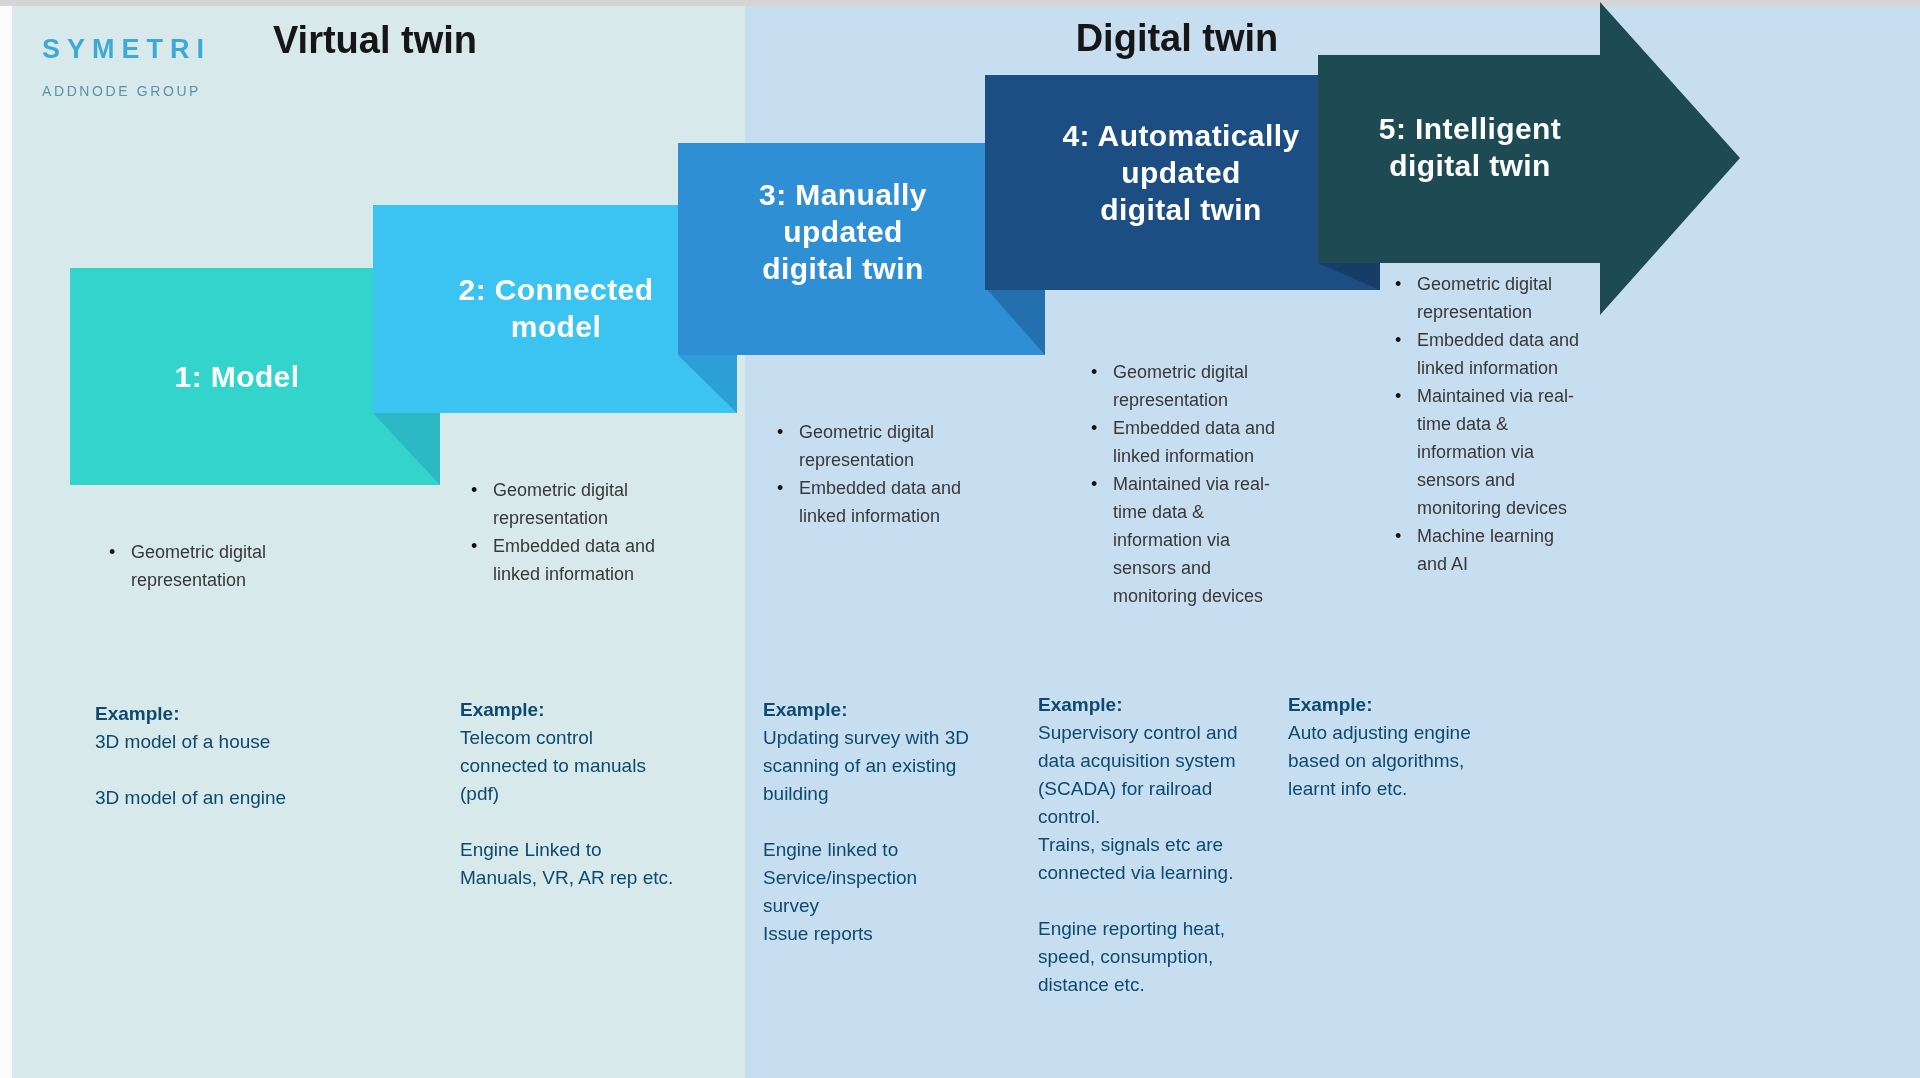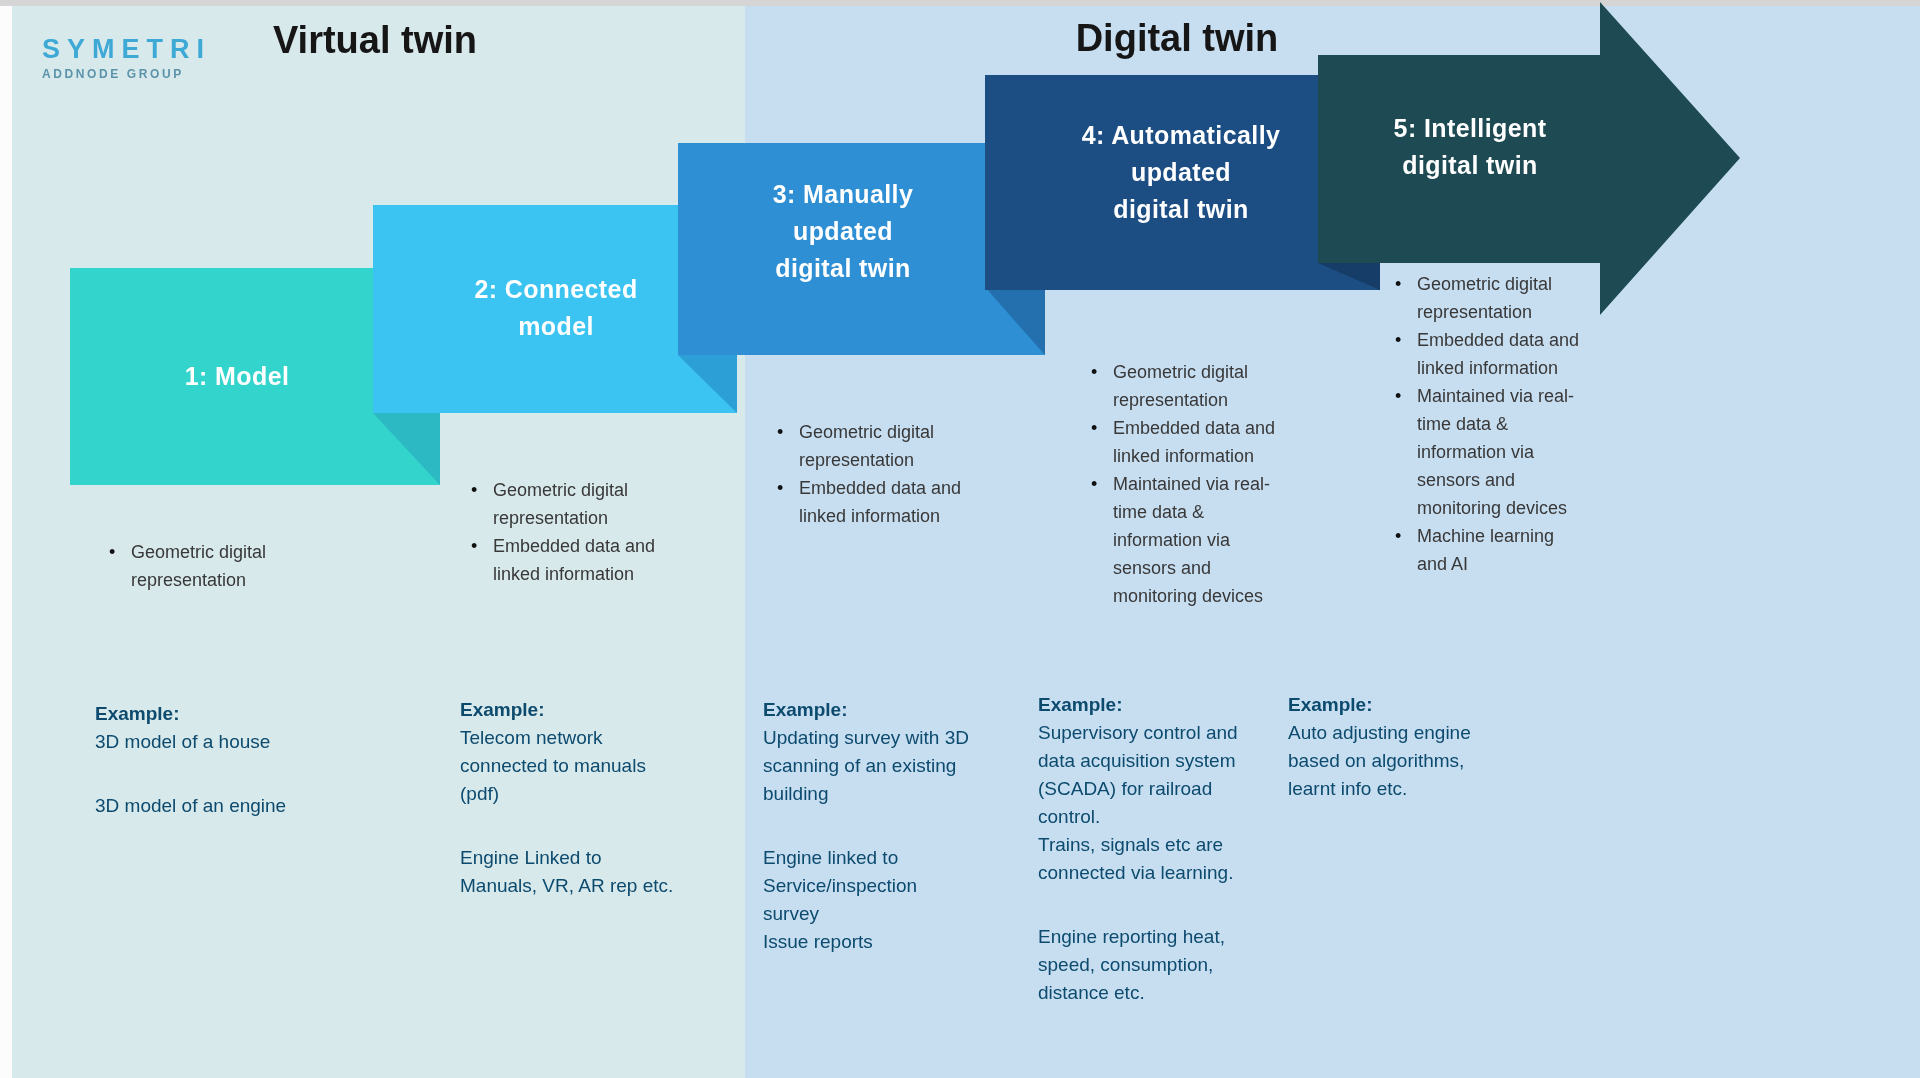--- a/index.html
+++ b/index.html
@@ -15,21 +15,21 @@
   #frame-top{left:0;top:0;width:1920px;height:6px;background:#d5d5d5;}
   #frame-left{left:0;top:6px;width:12px;height:1072px;background:#fcfcfc;}
 
   
   #bg-left{left:12px;top:6px;width:733px;height:1072px;}
   #bg-right{left:745px;top:6px;width:1175px;height:1072px;}
 
   
   #logo{left:42px;top:34px;}
   .logo-name{font-size:27px;font-weight:bold;letter-spacing:7px;line-height:30px;}
-  .logo-sub{font-size:12px;letter-spacing:2.6px;color:#5b93ab;margin-top:3px;font-weight:bold;}
+  .logo-sub{font-size:14px;letter-spacing:2.6px;color:#5b93ab;margin-top:19px;}
 
   
   .section-title{transform:translateX(-50%);font-size:38px;line-height:42px;font-weight:bold;color:#161616;white-space:nowrap;}
   #title-virtual{left:375px;top:19px;}
   #title-digital{left:1177px;top:17px;}
 
   
   #box1{left:70px; top:268px;width:370px;height:217px;}
   #fold1{left:373px;top:413px;width:67px;height:72px;}
   #box2{left:373px;top:205px;width:364px;height:208px;}
@@ -37,42 +37,42 @@
   #box3{left:678px;top:143px;width:367px;height:212px;}
   #fold3{left:985px;top:287px;width:60px;height:68px;}
   #box4{left:985px;top:75px; width:395px;height:215px;}
   #fold4{left:1318px;top:263px;width:62px;height:27px;}
   .fold{clip-path:polygon(0 0,100% 0,100% 100%);}
   #arrow5{left:1318px;top:2px;width:422px;height:313px;
     clip-path:polygon(0 53px,282px 53px,282px 0,422px 156px,282px 313px,282px 261px,0 261px);}
 
   
   .stage-label{transform:translate(-50%,-50%);color:#ffffff;font-weight:bold;
-    font-size:25px;line-height:37px;text-align:center;white-space:pre-line;letter-spacing:.4px;}
+    font-size:30px;line-height:37px;text-align:center;white-space:pre-line;letter-spacing:.4px;}
   #label1{left:237px;top:376px;}
   #label2{left:556px;top:308px;}
   #label3{left:843px;top:231px;}
   #label4{left:1181px;top:172px;}
   #label5{left:1470px;top:147px;}
 
   
   .bullets{margin:0;padding:0;list-style:none;font-size:18px;line-height:28px;color:#383838;width:260px;}
   .bullets li{position:relative;padding-left:27px;white-space:pre-line;}
   .bullets li::before{content:"\2022";position:absolute;left:5px;top:0;color:#111;}
   #bullets1{left:104px; top:538px;}
   #bullets2{left:466px; top:476px;}
   #bullets3{left:772px; top:418px;}
   #bullets4{left:1086px;top:358px;}
   #bullets5{left:1390px;top:270px;}
 
   
   .example{font-size:19px;line-height:28px;color:#0c4a6e;width:270px;}
   .example .ex-title{font-weight:bold;}
   .example p{margin:0;white-space:pre-line;}
-  .example p.gap{margin-top:36px;}
+  .example p.gap{margin-top:28px;}
   #example1{left:95px;  top:700px;}
   #example2{left:460px; top:696px;}
   #example3{left:763px; top:696px;}
   #example4{left:1038px;top:691px;}
   #example5{left:1288px;top:691px;}
 </style>
 </head>
 <body>
 
 <div id="frame-top" class="abs"></div>
@@ -156,21 +156,21 @@
 and AI</li>
   </ul>
 
 <div id="example1" class="abs example">
   <div class="ex-title">Example:</div>
   <p>3D model of a house</p>
   <p class="gap">3D model of an engine</p>
 </div>
 <div id="example2" class="abs example">
   <div class="ex-title">Example:</div>
-  <p>Telecom network
+  <p>Telecom control
 connected to manuals
 (pdf)</p>
   <p class="gap">Engine Linked to
 Manuals, VR, AR rep etc.</p>
 </div>
 <div id="example3" class="abs example">
   <div class="ex-title">Example:</div>
   <p>Updating survey with 3D
 scanning of an existing
 building</p>

